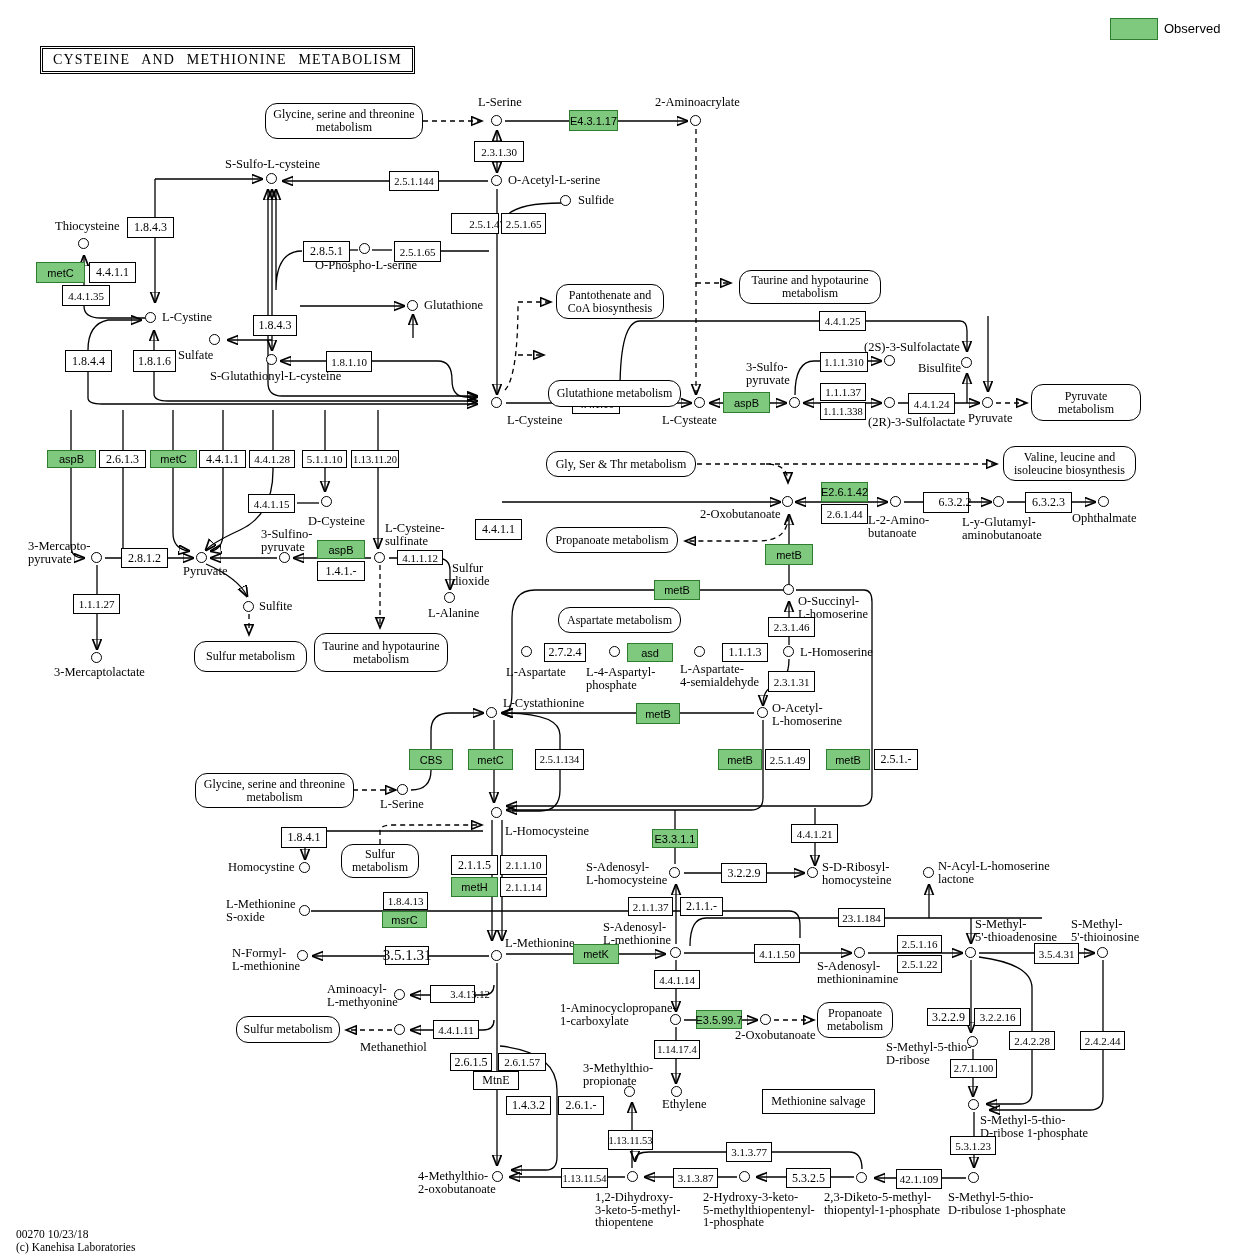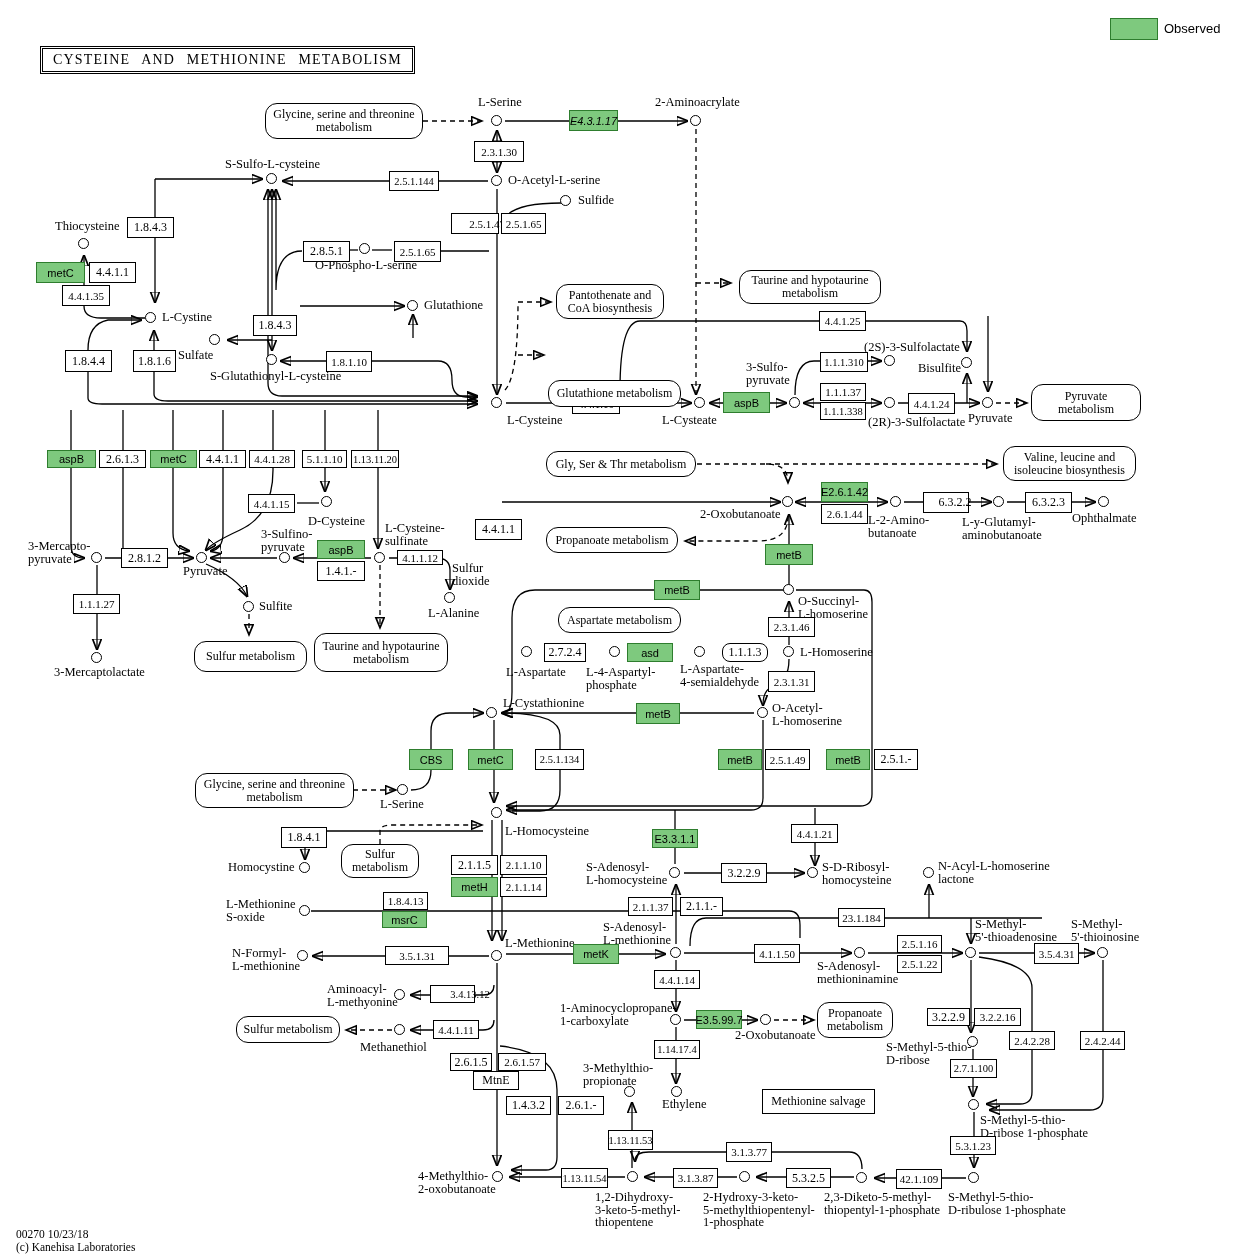--- a/index.html
+++ b/index.html
@@ -152,21 +152,21 @@
     <path d="M319,503 H297"></path>
   </svg>
 
   <div class="title-box">CYSTEINE  AND  METHIONINE  METABOLISM</div>
   <div class="legend-swatch"></div>
   <div class="legend-label">Observed</div>
   <div class="footer">
     <div>00270 10/23/18</div>
     <div>(c) Kanehisa Laboratories</div>
   </div>
-<div class="ebox g" style="left: 569px; top: 110px; width: 49px; height: 21px; font-style: italic;">E4.3.1.17</div>
+<div class="ebox g" style="left: 569px; top: 110px; width: 49px; height: 21px;">E4.3.1.17</div>
     <div class="ebox" style="left: 474px; top: 141px; width: 50px; height: 21px; font-size: 11px;">2.3.1.30</div>
     <div class="ebox" style="left: 389px; top: 171px; width: 50px; height: 20px; font-size: 10.5px;">2.5.1.144</div>
     <div class="ebox" style="left: 451px; top: 213px; width: 48px; height: 21px; font-size: 11px; padding-left: 24px;">2.5.1.47</div>
     <div class="ebox" style="left: 501px; top: 213px; width: 45px; height: 21px; font-size: 11px;">2.5.1.65</div>
     <div class="ebox" style="left: 303px; top: 241px; width: 47px; height: 21px;">2.8.5.1</div>
     <div class="ebox" style="left: 394px; top: 241px; width: 47px; height: 21px; font-size: 11px;">2.5.1.65</div>
     <div class="ebox" style="left: 127px; top: 217px; width: 47px; height: 21px;">1.8.4.3</div>
     <div class="ebox g" style="left: 36px; top: 262px; width: 49px; height: 21px;">metC</div>
     <div class="ebox" style="left: 89px; top: 262px; width: 47px; height: 21px;">4.4.1.1</div>
     <div class="ebox" style="left: 62px; top: 285px; width: 48px; height: 21px; font-size: 11px;">4.4.1.35</div>
@@ -197,21 +197,21 @@
     <div class="ebox" style="left: 73px; top: 594px; width: 47px; height: 20px; font-size: 11px;">1.1.1.27</div>
     <div class="ebox g" style="left: 821px; top: 482px; width: 47px; height: 20px;">E2.6.1.42</div>
     <div class="ebox" style="left: 821px; top: 504px; width: 47px; height: 20px; font-size: 11px;">2.6.1.44</div>
     <div class="ebox" style="left: 923px; top: 492px; width: 46px; height: 21px; padding-left: 18px;">6.3.2.2</div>
     <div class="ebox" style="left: 1025px; top: 492px; width: 47px; height: 21px;">6.3.2.3</div>
     <div class="ebox g" style="left: 765px; top: 544px; width: 48px; height: 21px;">metB</div>
     <div class="ebox g" style="left: 654px; top: 580px; width: 46px; height: 20px;">metB</div>
     <div class="ebox" style="left: 768px; top: 617px; width: 47px; height: 20px; font-size: 11px;">2.3.1.46</div>
     <div class="ebox" style="left: 544px; top: 643px; width: 42px; height: 19px;">2.7.2.4</div>
     <div class="ebox g" style="left: 627px; top: 643px; width: 46px; height: 19px;">asd</div>
-    <div class="ebox" style="left: 722px; top: 643px; width: 46px; height: 19px; border-radius: 8px;">1.1.1.3</div>
+    <div class="ebox" style="left: 722px; top: 643px; width: 46px; height: 19px;">1.1.1.3</div>
     <div class="ebox" style="left: 768px; top: 671px; width: 47px; height: 21px; font-size: 11px;">2.3.1.31</div>
     <div class="ebox g" style="left: 636px; top: 703px; width: 44px; height: 21px;">metB</div>
     <div class="ebox g" style="left: 409px; top: 749px; width: 44px; height: 21px;">CBS</div>
     <div class="ebox g" style="left: 468px; top: 749px; width: 45px; height: 21px;">metC</div>
     <div class="ebox" style="left: 535px; top: 749px; width: 49px; height: 21px; font-size: 10.5px;">2.5.1.134</div>
     <div class="ebox g" style="left: 718px; top: 749px; width: 44px; height: 21px;">metB</div>
     <div class="ebox" style="left: 765px; top: 749px; width: 45px; height: 21px; font-size: 11px;">2.5.1.49</div>
     <div class="ebox g" style="left: 826px; top: 749px; width: 44px; height: 21px;">metB</div>
     <div class="ebox" style="left: 874px; top: 749px; width: 44px; height: 21px;">2.5.1.-</div>
     <div class="ebox" style="left: 281px; top: 827px; width: 46px; height: 21px;">1.8.4.1</div>
@@ -220,21 +220,21 @@
     <div class="ebox g" style="left: 451px; top: 877px; width: 47px; height: 20px;">metH</div>
     <div class="ebox" style="left: 500px; top: 877px; width: 47px; height: 20px; font-size: 11px;">2.1.1.14</div>
     <div class="ebox g" style="left: 652px; top: 829px; width: 46px; height: 19px;">E3.3.1.1</div>
     <div class="ebox" style="left: 791px; top: 824px; width: 47px; height: 19px; font-size: 11px;">4.4.1.21</div>
     <div class="ebox" style="left: 721px; top: 863px; width: 46px; height: 20px;">3.2.2.9</div>
     <div class="ebox" style="left: 628px; top: 897px; width: 45px; height: 19px; font-size: 11px;">2.1.1.37</div>
     <div class="ebox" style="left: 680px; top: 897px; width: 43px; height: 19px;">2.1.1.-</div>
     <div class="ebox" style="left: 838px; top: 908px; width: 47px; height: 19px; font-size: 11px;">23.1.184</div>
     <div class="ebox" style="left: 383px; top: 892px; width: 45px; height: 18px; font-size: 11px;">1.8.4.13</div>
     <div class="ebox g" style="left: 382px; top: 911px; width: 45px; height: 17px;">msrC</div>
-    <div class="ebox" style="left: 385px; top: 946px; width: 64px; height: 19px; font-size: 11px;">3.5.1.31</div>
+    <div class="ebox" style="left: 385px; top: 946px; width: 44px; height: 19px; font-size: 15px;">3.5.1.31</div>
     <div class="ebox g" style="left: 573px; top: 944px; width: 46px; height: 20px;">metK</div>
     <div class="ebox" style="left: 430px; top: 985px; width: 45px; height: 18px; font-size: 10.5px; padding-left: 35px;">3.4.13.12</div>
     <div class="ebox" style="left: 433px; top: 1020px; width: 46px; height: 19px; font-size: 11px;">4.4.1.11</div>
     <div class="ebox" style="left: 754px; top: 944px; width: 46px; height: 19px; font-size: 11px;">4.1.1.50</div>
     <div class="ebox" style="left: 897px; top: 935px; width: 45px; height: 18px; font-size: 11px;">2.5.1.16</div>
     <div class="ebox" style="left: 897px; top: 955px; width: 45px; height: 18px; font-size: 11px;">2.5.1.22</div>
     <div class="ebox" style="left: 1034px; top: 943px; width: 45px; height: 21px; font-size: 11px;">3.5.4.31</div>
     <div class="ebox" style="left: 654px; top: 970px; width: 46px; height: 19px; font-size: 11px;">4.4.1.14</div>
     <div class="ebox g" style="left: 696px; top: 1010px; width: 46px; height: 19px;">E3.5.99.7</div>
     <div class="ebox" style="left: 927px; top: 1008px; width: 43px; height: 18px;">3.2.2.9</div>

